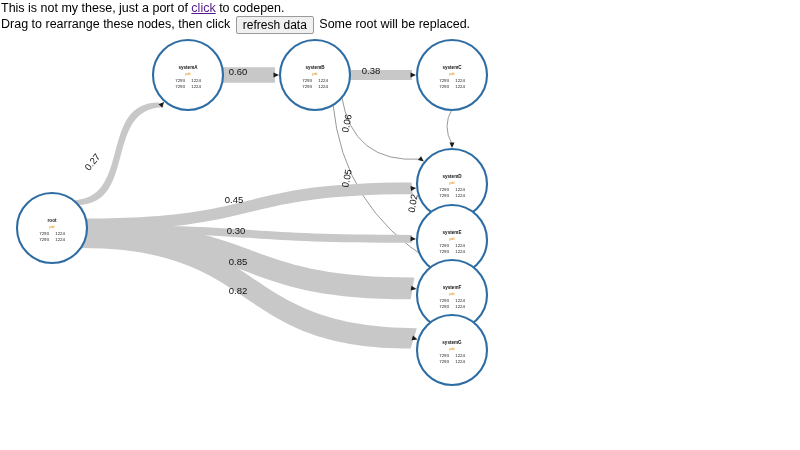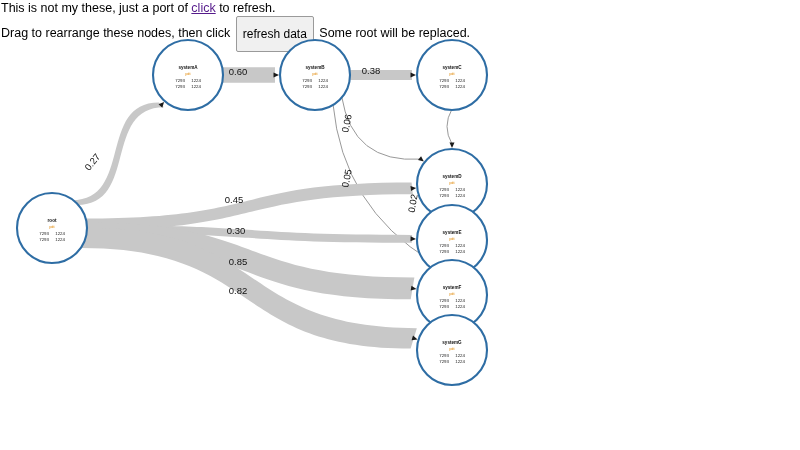--- a/index.html
+++ b/index.html
@@ -15,21 +15,21 @@
   #header{
     position:absolute;left:0;top:0;width:800px;
     padding:1px 0 0 1px;
     font-size:12.5px;line-height:15px;
   }
   #header .line{white-space:nowrap;height:15px;}
   #header a{color:#551a8b;text-decoration:underline;}
   .btn{
     font-family:"Liberation Sans", sans-serif;
     font-size:12px;
-    padding:10px 6px;
+    padding:1px 6px;
     border:1px solid #9a9a9a;
     background:#f0f0f0;
     border-radius:2px;
     color:#000;
     vertical-align:middle;
     margin:0 2px;
     line-height:14px;
     cursor:pointer;
   }
   #graph{position:absolute;left:0;top:32px;width:800px;height:418px;}
@@ -42,21 +42,21 @@
   .nsub{font-size:4.2px;font-weight:bold;text-anchor:middle;fill:#e8a33d;}
   .nnum{font-size:4.4px;fill:#222222;}
   .nnum.r{text-anchor:end;}
   .elabel{font-size:9.5px;fill:#111111;text-anchor:middle;
           font-family:"Liberation Sans", sans-serif;}
 </style>
 </head>
 <body>
 
 <div id="header">
-  <div class="line"><span>This is not my these, just a port of </span><a href="#">click</a><span> to refresh.</span></div>
+  <div class="line"><span>This is not my these, just a port of </span><a href="#">click</a><span> to codepen.</span></div>
   <div class="line"><span>Drag to rearrange these nodes, then click </span><button class="btn">refresh data</button><span> Some root will be replaced.</span></div>
 </div>
 
 <div id="graph">
   <svg id="svg" width="800" height="418" viewBox="0 0 800 418">
     <g id="edges-layer">
         <path d="M77.21177722879692,172.9200002390486 C138.4117772287969,172.9200002390486 102.84885315538287,75.22828982163941 164.04885315538286,75.22828982163941 L158.80203973822358,70.56445567305337 C97.60203973822357,70.56445567305337 133.16496381163762,168.25616609046256 71.96496381163762,168.25616609046256 Z" class="edge-band"></path>
         <path d="M222,50.8 C279.15,50.8 217.85,50.8 275,50.8 L275,35.2 C217.85,35.2 279.15,35.2 222,35.2 Z" class="edge-band"></path>
         <path d="M349,47.94 C410.65,47.94 350.35,47.94 412,47.94 L412,38.06 C350.35,38.06 410.65,38.06 349,38.06 Z" class="edge-band"></path>
         <path d="M341.6062853641938,64.16850441384763 Q352.51264531971844,131.628929809158 420.6984878068308,127.09587716017926" class="edge-thin"></path>

